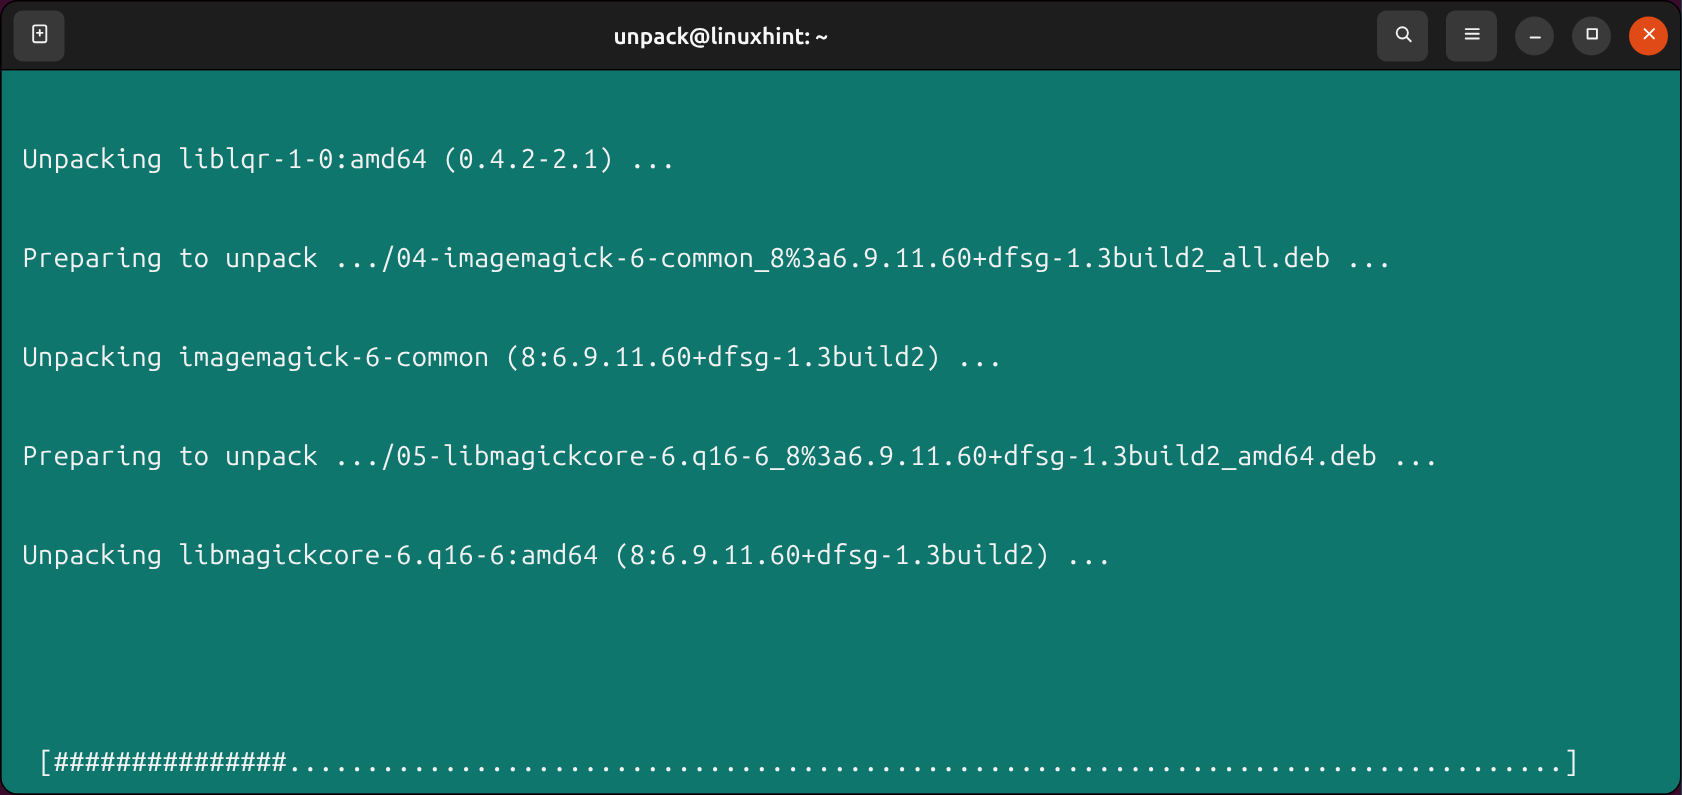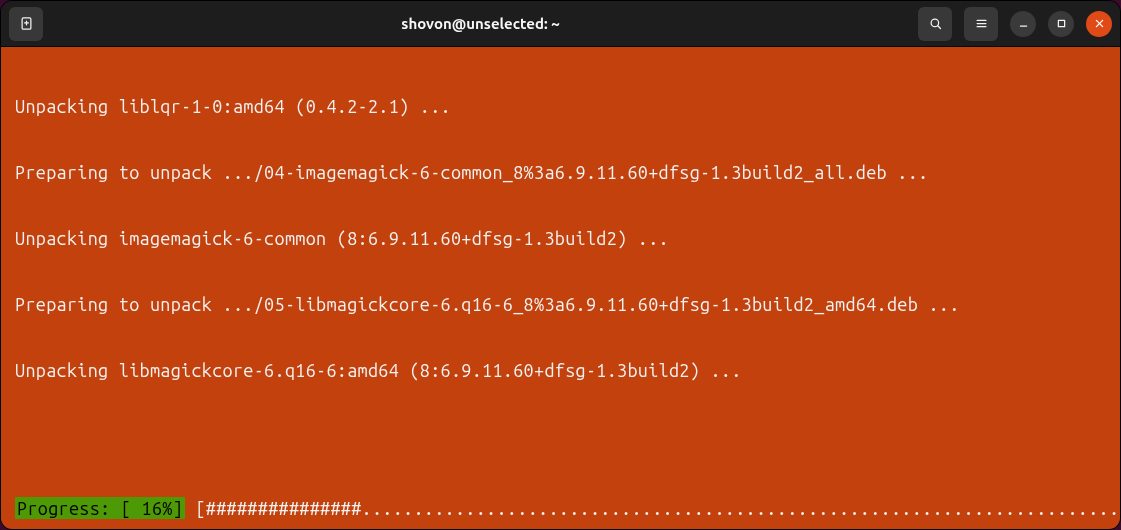--- a/index.html
+++ b/index.html
@@ -59,21 +59,21 @@
     background: #3a3a3a;
     display: flex;
     align-items: center;
     justify-content: center;
     color: #f2f2f2;
   }
   .circle-btn.close { background: #df4a16; color:#fff; }
   .titlebar svg { width: 15px; height: 15px; stroke: currentColor; fill: none; stroke-width: 2; stroke-linecap: round; stroke-linejoin: round; }
   .terminal {
     flex: 1;
-    background: #c2410c;
+    background: #0f766e;
     padding: 4px 14px 0 14px;
     white-space: pre;
     line-height: 22px;
     letter-spacing: 0.3px;
     overflow: hidden;
     color: #f2f2f2;
     position: relative;
   }
   .term-line { white-space: pre; }
   .progress-row {
@@ -106,21 +106,21 @@
         <span>
           <svg viewBox="0 0 24 24">
               <rect x="5" y="3" width="14" height="18" rx="2"></rect>
               <line x1="12" y1="8" x2="12" y2="14"></line>
               <line x1="9" y1="11" x2="15" y2="11"></line>
             </svg>
         </span>
       </div>
     </div>
     <div class="titlebar-spacer"></div>
-    <div class="titlebar-title">shovon@unselected: ~</div>
+    <div class="titlebar-title">unpack@linuxhint: ~</div>
     <div class="titlebar-spacer"></div>
     <div class="titlebar-right">
       <div class="tb-btn">
         <span>
           <svg viewBox="0 0 24 24">
               <circle cx="11" cy="11" r="6"></circle>
               <line x1="20" y1="20" x2="15.5" y2="15.5"></line>
             </svg>
         </span>
       </div>
@@ -171,18 +171,17 @@
     
     
     
     
     
     
     
     
 
     <div class="progress-row">
-      <span class="progress-label">Progress: [ 16%]</span>
       <span class="progress-bar"> [###############..................................................................................] </span>
     </div>
   </div>
 
 </div>
 
 </body></html>

